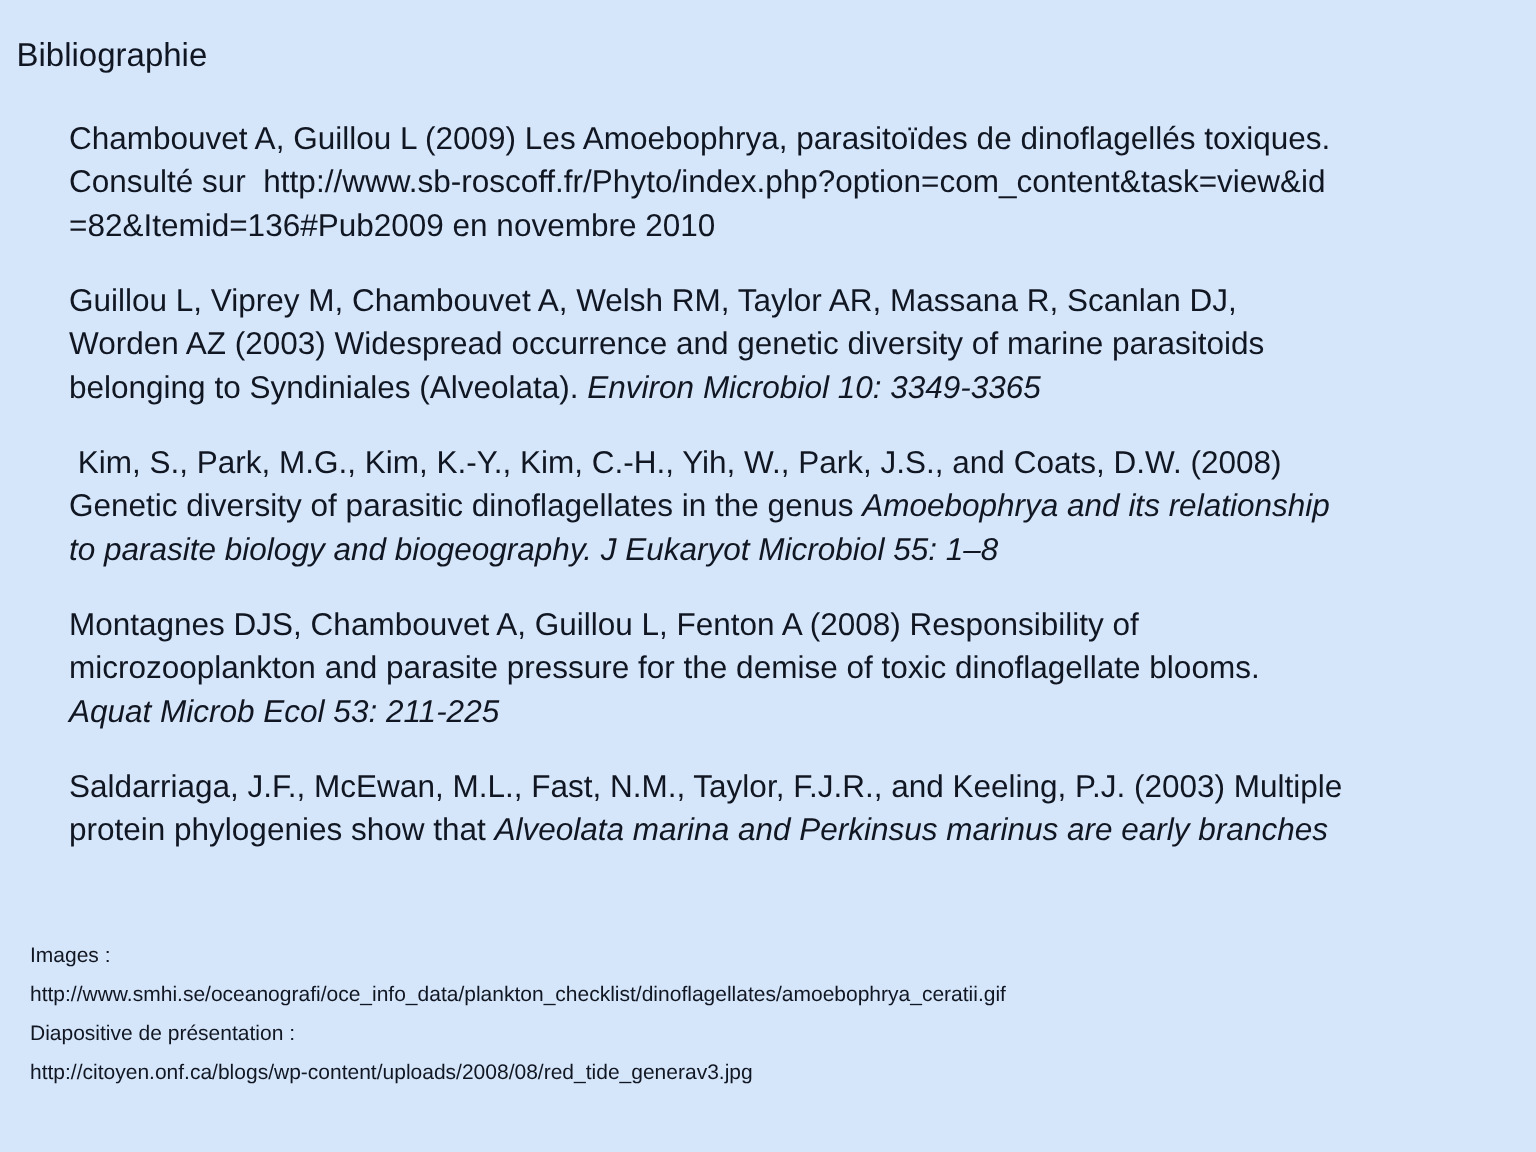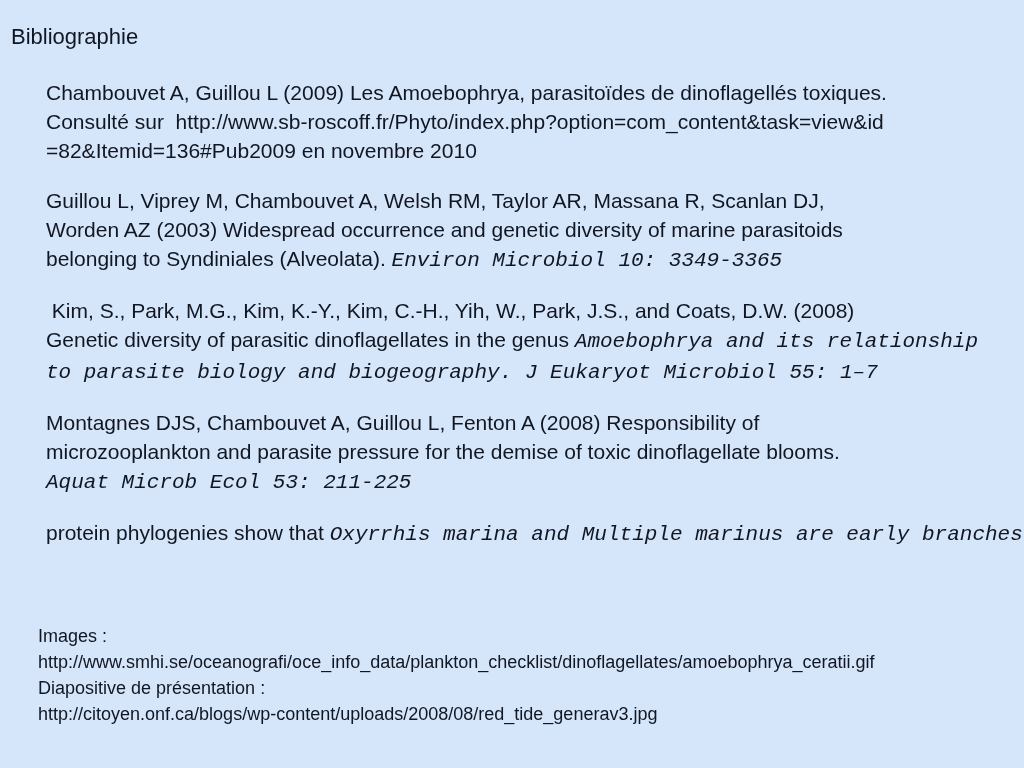--- a/index.html
+++ b/index.html
@@ -34,27 +34,26 @@
     line-height: 29px;
   }
   .reference {
     margin: 0 0 21px 0;
   }
   .line {
     white-space: pre; 
   }
   .it {
     font-style: italic;
-    font-family: Liberation Mono, monospace;
   }
   .images {
     position: absolute;
-    left: 38px;
+    left: 20px;
     top: 623px;
-    font-size: 18px;
+    font-size: 14px;
     line-height: 26px;
   }
 </style>
 </head>
 <body style="background: rgb(213, 229, 250); color: rgb(17, 23, 34);">
 
 <div class="slide">
   <div class="title">Bibliographie</div>
 
   <div class="refs" id="refs">
@@ -64,29 +63,30 @@
         <div class="line"><span>=82&amp;Itemid=136#Pub2009 en novembre 2010</span></div>
       </div>
       <div class="reference">
         <div class="line"><span>Guillou L, Viprey M, Chambouvet A, Welsh RM, Taylor AR, Massana R, Scanlan DJ,</span></div>
         <div class="line"><span>Worden AZ (2003) Widespread occurrence and genetic diversity of marine parasitoids</span></div>
         <div class="line"><span>belonging to Syndiniales (Alveolata). </span><span class="it">Environ Microbiol 10: 3349-3365</span></div>
       </div>
       <div class="reference">
         <div class="line"><span> Kim, S., Park, M.G., Kim, K.-Y., Kim, C.-H., Yih, W., Park, J.S., and Coats, D.W. (2008)</span></div>
         <div class="line"><span>Genetic diversity of parasitic dinoflagellates in the genus </span><span class="it">Amoebophrya and its relationship</span></div>
-        <div class="line"><span class="it">to parasite biology and biogeography. J Eukaryot Microbiol 55: 1–7</span></div>
+        <div class="line"><span class="it">to parasite biology and biogeography. J Eukaryot Microbiol 55: 1–8</span></div>
       </div>
       <div class="reference">
         <div class="line"><span>Montagnes DJS, Chambouvet A, Guillou L, Fenton A (2008) Responsibility of</span></div>
         <div class="line"><span>microzooplankton and parasite pressure for the demise of toxic dinoflagellate blooms.</span></div>
         <div class="line"><span class="it">Aquat Microb Ecol 53: 211-225</span></div>
       </div>
       <div class="reference">
-        <div class="line"><span>protein phylogenies show that </span><span class="it">Oxyrrhis marina and Multiple marinus are early branches</span></div>
+        <div class="line"><span>Saldarriaga, J.F., McEwan, M.L., Fast, N.M., Taylor, F.J.R., and Keeling, P.J. (2003) Multiple</span></div>
+        <div class="line"><span>protein phylogenies show that </span><span class="it">Alveolata marina and Perkinsus marinus are early branches</span></div>
       </div>
     </div>
 
   <div class="images" id="images">
       <div class="line">Images :</div>
       <div class="line">http://www.smhi.se/oceanografi/oce_info_data/plankton_checklist/dinoflagellates/amoebophrya_ceratii.gif</div>
       <div class="line">Diapositive de présentation :</div>
       <div class="line">http://citoyen.onf.ca/blogs/wp-content/uploads/2008/08/red_tide_generav3.jpg</div>
     </div>
 </div>

